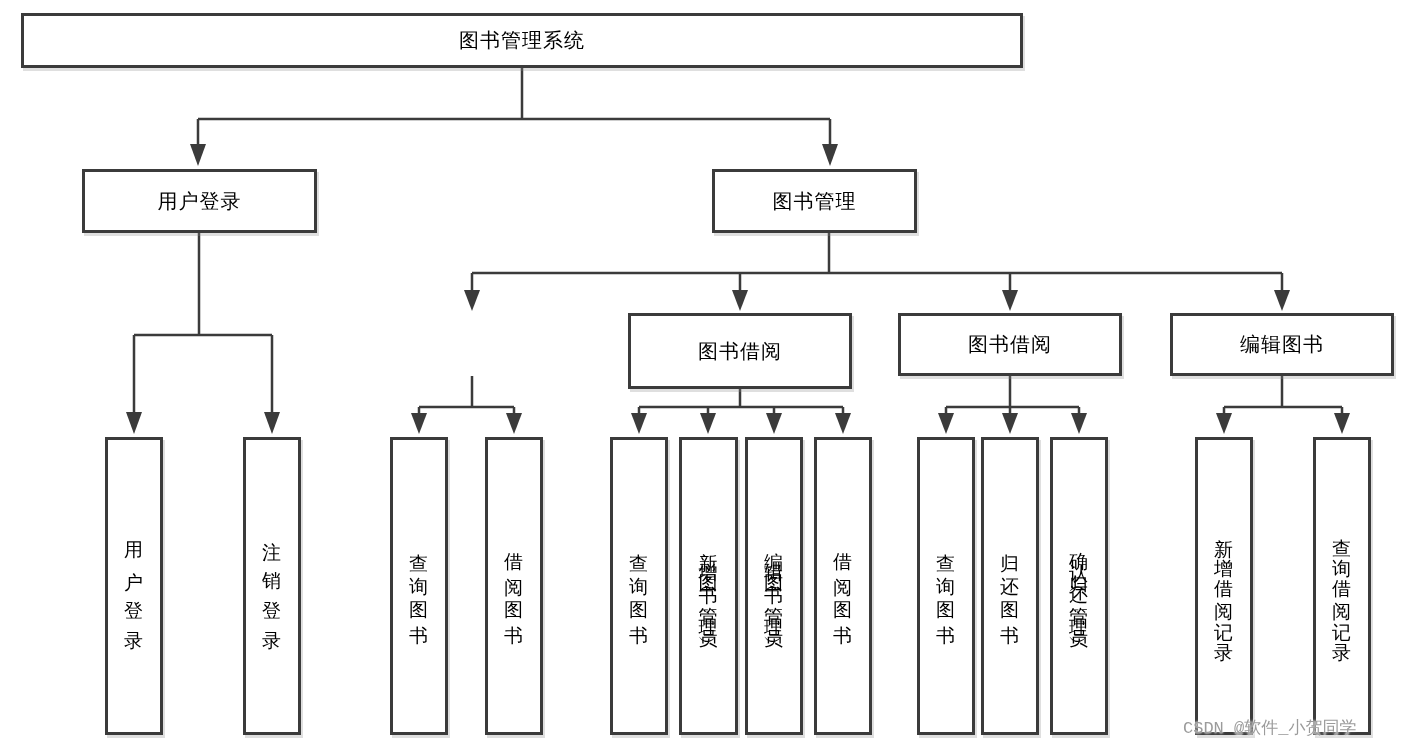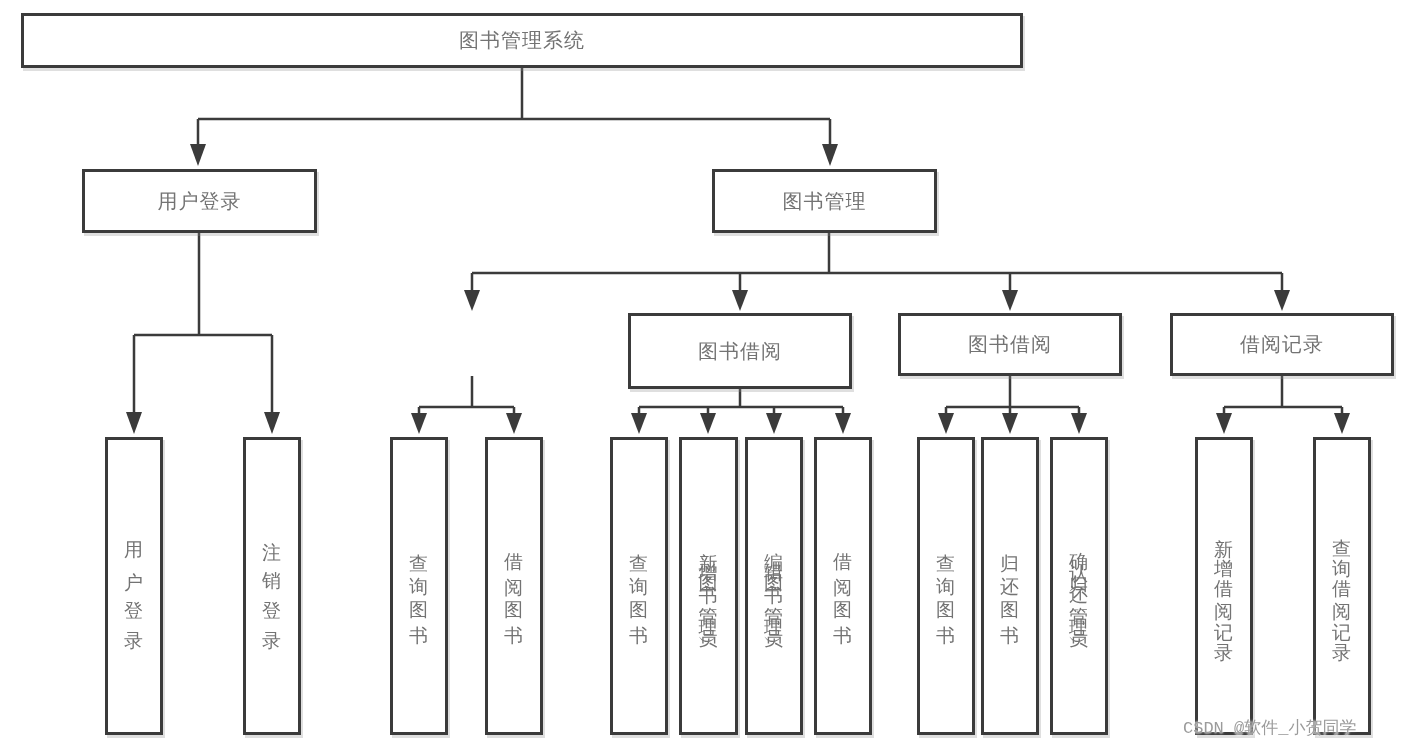--- a/index.html
+++ b/index.html
@@ -4,21 +4,21 @@
 <style>
   html,body{margin:0;padding:0;background:#fff;}
   .canvas{
     position:relative;width:1405px;height:747px;background:#ffffff;
     font-family:"Liberation Sans", sans-serif;overflow:hidden;
   }
   .connectors{position:absolute;left:0;top:0;}
   .node{
     position:absolute;box-sizing:border-box;background:#ffffff;
     border:3px solid #3b3b3b;display:flex;align-items:center;justify-content:center;
-    color:#737373;box-shadow:2px 3px 0 rgba(140,140,140,.28);
+    color:#000000;box-shadow:2px 3px 0 rgba(140,140,140,.28);
   }
   .h-label{font-size:20px;letter-spacing:1px;white-space:nowrap;}
   .v-label{
     writing-mode:vertical-lr;text-orientation:mixed;
     font-size:19px;line-height:1;white-space:nowrap;
   }
   .sp-wide{letter-spacing:30px;}  
   .sp-4{letter-spacing:24px;}     
   .sp-6{letter-spacing:21px;}     
   .sp-9{letter-spacing:11px;}     
@@ -79,32 +79,32 @@
     </g>
   </svg>
 
   <div class="node" style="left:21px;top:13px;width:1002px;height:55px">
     <span class="h-label">图书管理系统</span>
   </div>
 
   <div class="node" style="left:82px;top:169px;width:235px;height:64px">
     <span class="h-label">用户登录</span>
   </div>
-  <div class="node" style="left:712px;top:169px;width:225px;height:64px">
+  <div class="node" style="left:712px;top:169px;width:205px;height:64px">
     <span class="h-label">图书管理</span>
   </div>
 
   <div class="node" style="left:628px;top:313px;width:224px;height:76px">
     <span class="h-label">图书借阅</span>
   </div>
   <div class="node" style="left:898px;top:313px;width:224px;height:63px">
     <span class="h-label">图书借阅</span>
   </div>
   <div class="node" style="left:1170px;top:313px;width:224px;height:63px">
-    <span class="h-label">借阅记录</span>
+    <span class="h-label">编辑图书</span>
   </div>
 
   <div class="node" style="left:105px;top:437px;width:58px;height:298px">
     <span class="v-label sp-wide">用户登录</span>
   </div>
   <div class="node" style="left:243px;top:437px;width:58px;height:298px">
     <span class="v-label sp-wide">注销登录</span>
   </div>
 
   <div class="node" style="left:390px;top:437px;width:58px;height:298px">

